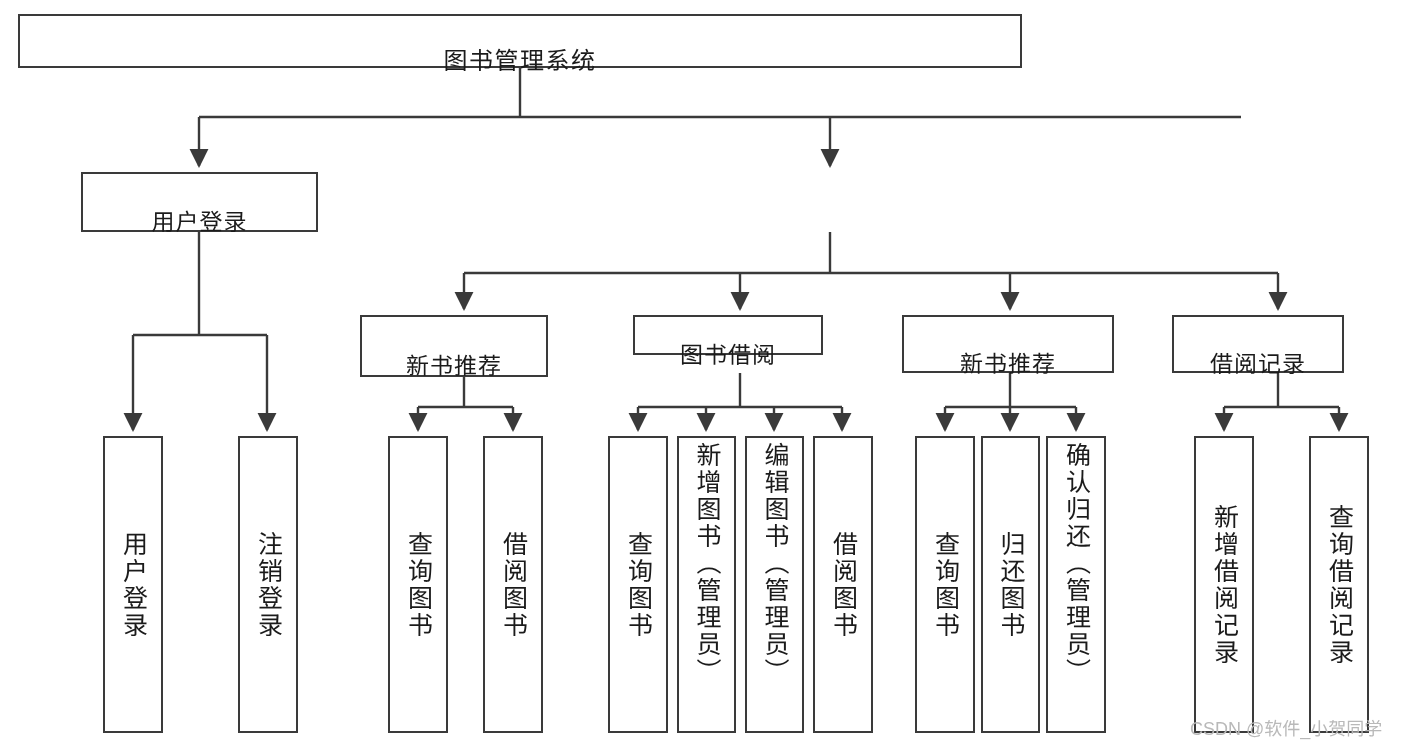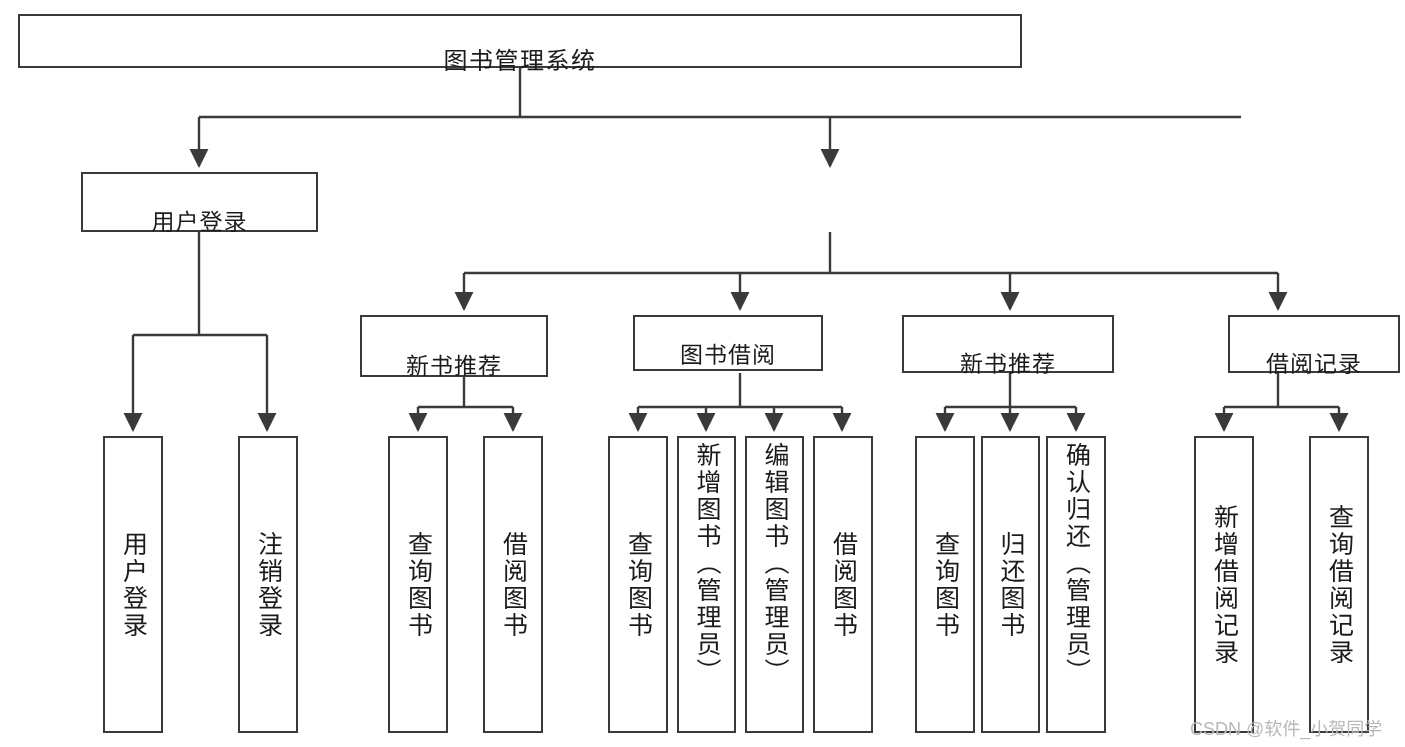--- a/index.html
+++ b/index.html
@@ -138,27 +138,27 @@
     <span class="label">图书管理系统</span>
   </div>
 
   <div class="node horiz" style="left:81px; top:172px; width:237px; height:60px;">
     <span class="label">用户登录</span>
   </div>
 
   <div class="node horiz" style="left:360px; top:315px; width:188px; height:62px;">
     <span class="label">新书推荐</span>
   </div>
-  <div class="node horiz" style="left:633px; top:315px; width:190px; height:56px;align-items:flex-end;">
+  <div class="node horiz" style="left:633px; top:315px; width:190px; height:40px;">
     <span class="label">图书借阅</span>
   </div>
   <div class="node horiz" style="left:902px; top:315px; width:212px; height:58px;">
     <span class="label">新书推荐</span>
   </div>
-  <div class="node horiz" style="left:1228px; top:315px; width:172px; height:58px;">
+  <div class="node horiz" style="left:1172px; top:315px; width:172px; height:58px;">
     <span class="label">借阅记录</span>
   </div>
 
   <div class="node vert mid" style="left:103px; top:436px; width:60px; height:297px;">
     <span class="label">用户登录</span>
   </div>
   <div class="node vert mid" style="left:238px; top:436px; width:60px; height:297px;">
     <span class="label">注销登录</span>
   </div>
 

